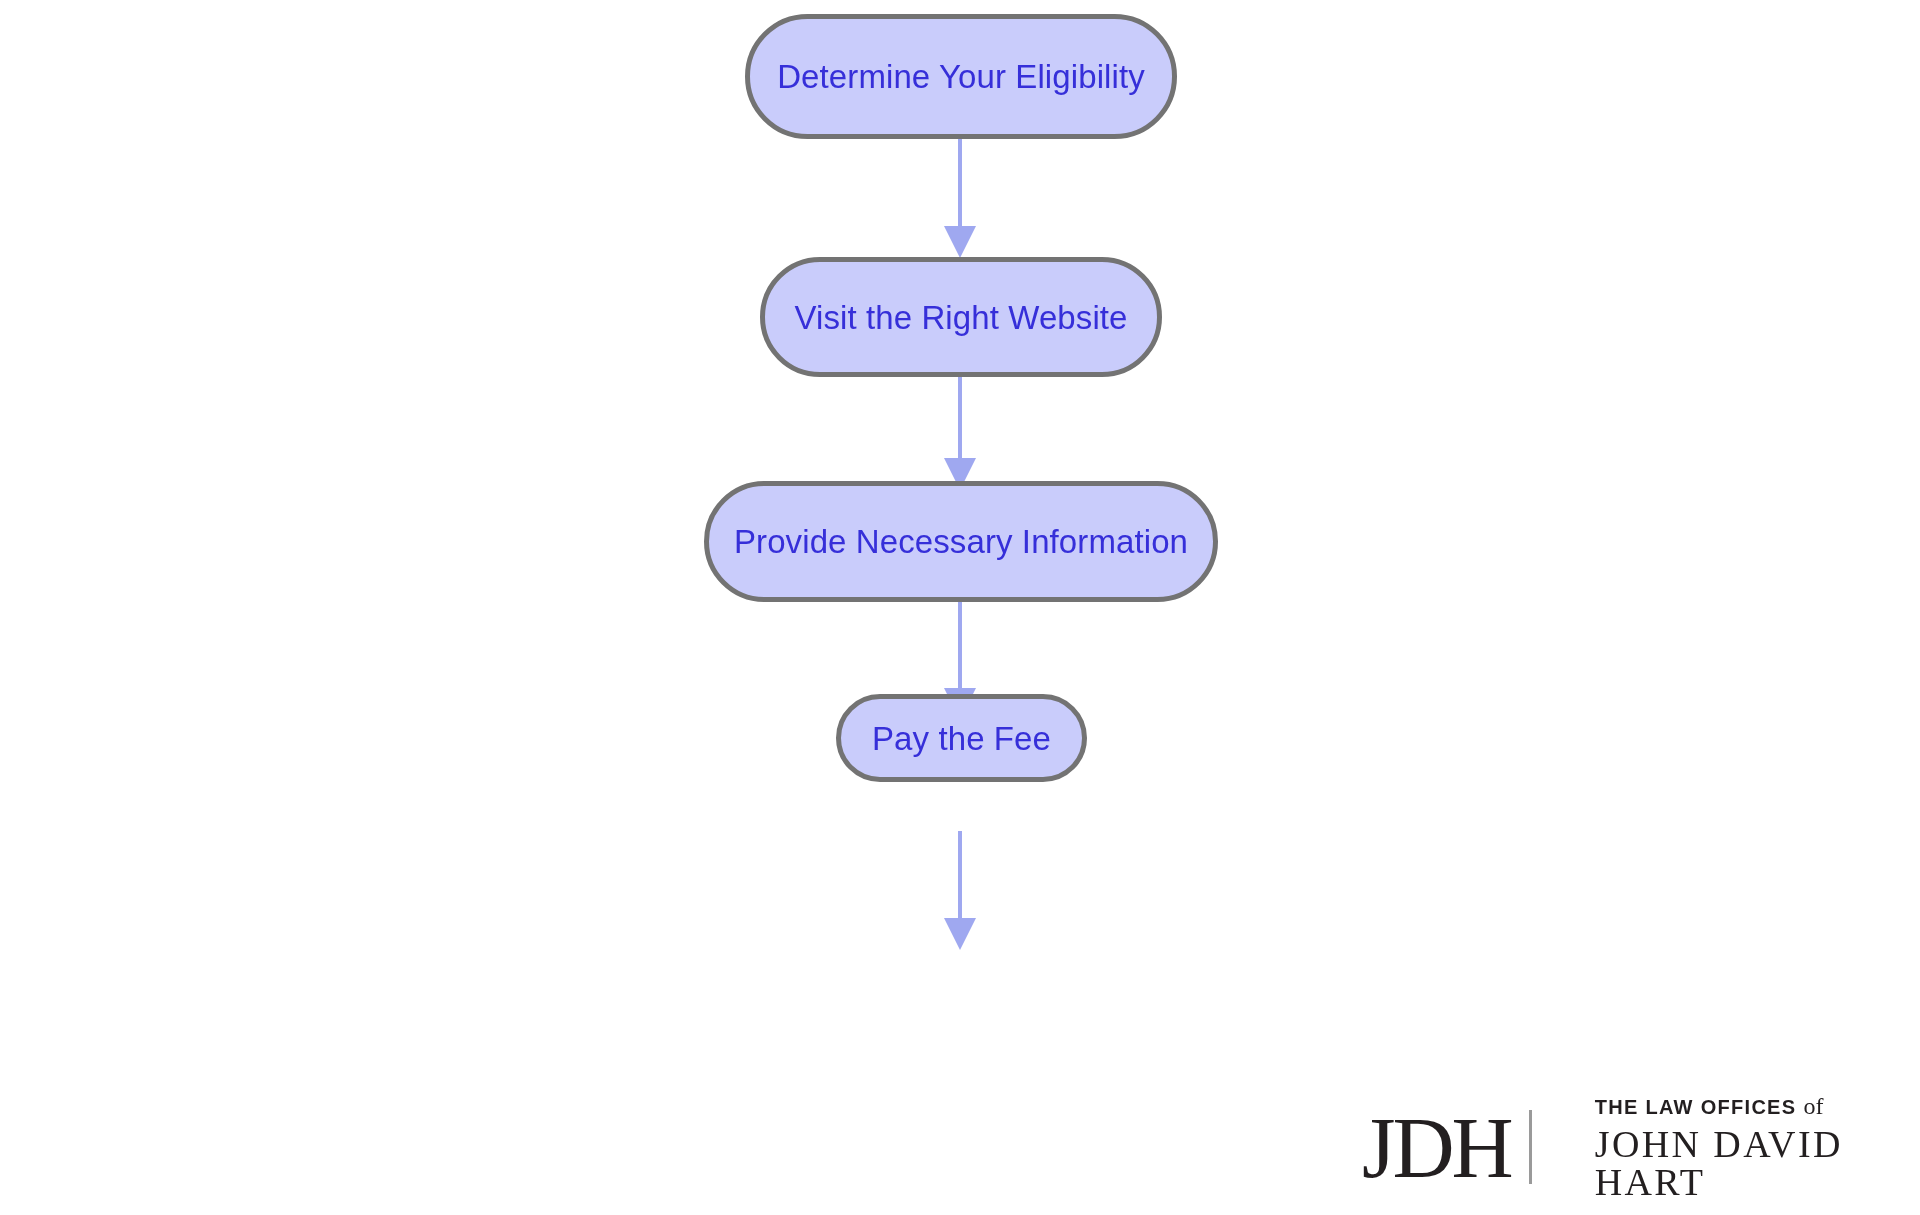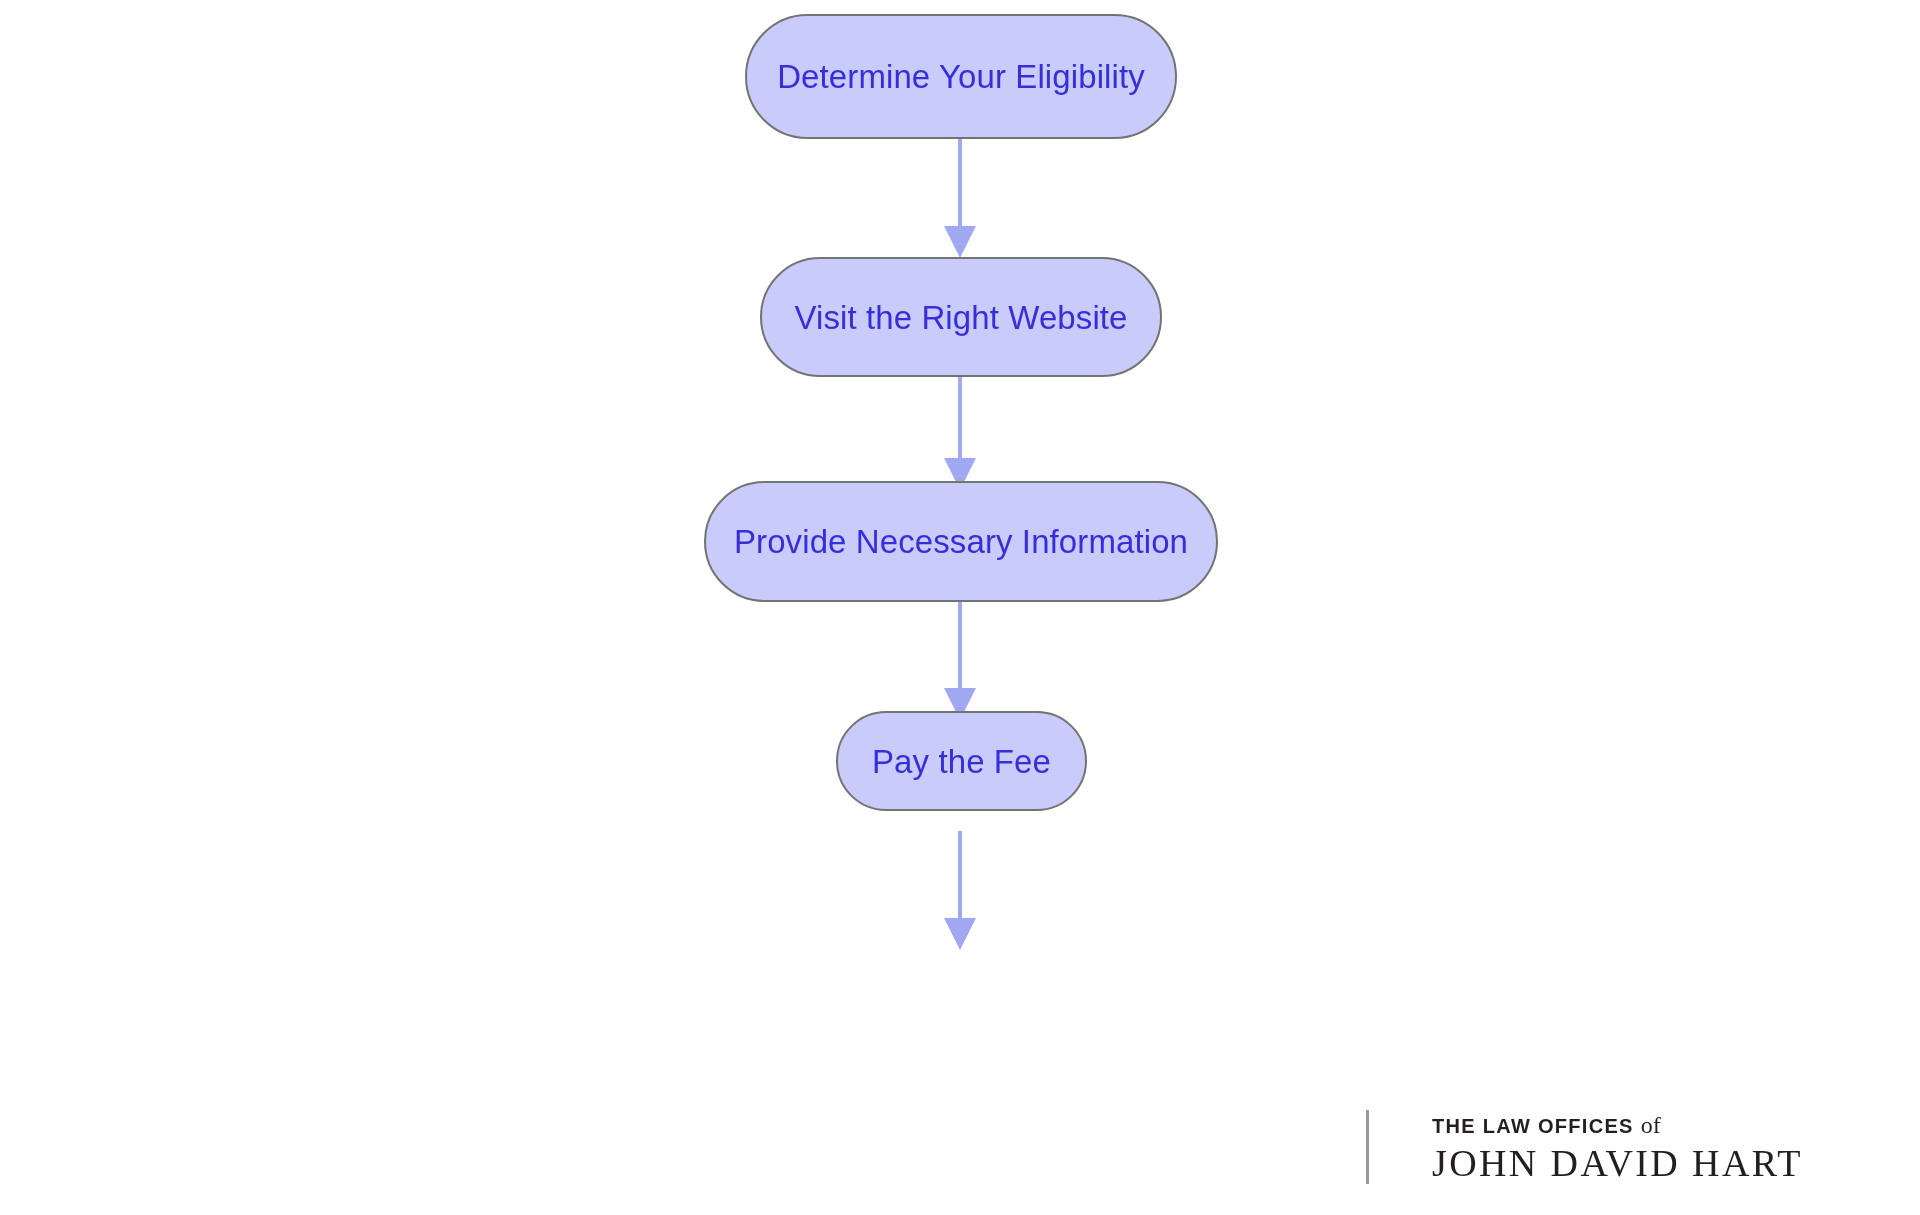--- a/index.html
+++ b/index.html
@@ -33,40 +33,40 @@
   }
 
   
   .node {
     position: absolute;
     box-sizing: border-box;
     display: flex;
     align-items: center;
     justify-content: center;
     background: #c9ccfb;
-    border: 2px solid #737373;
+    border: 5px solid #737373;
     border-radius: 999px;
     color: #362fd9;
     font-family: "Liberation Sans", sans-serif;
     font-weight: 400;
     letter-spacing: 0.1px;
     white-space: nowrap;
     user-select: none;
   }
   .node-label {
     color: #362fd9;
     font-size: 33px;
     line-height: 1;
     padding: 0 34px;
   }
 
   #node-0 { left: 745px;  top: 14px;   width: 432px; height: 125px; }
   #node-1 { left: 760px;  top: 257px;  width: 402px; height: 120px; }
   #node-2 { left: 704px;  top: 481px;  width: 514px; height: 121px; }
-  #node-3 { left: 836px;  top: 711px;  width: 251px; height: 100px; }
+  #node-3 { left: 836px;  top: 694px;  width: 251px; height: 88px; }
   #node-4 { left: 761px;  top: 941px;  width: 402px; height: 122px; }
 
   
   #brand-logo {
     position: absolute;
     left: 1362px;
     top: 1102px;
     display: flex;
     align-items: center;
     height: 90px;
@@ -161,20 +161,21 @@
   <div class="node" id="node-2">
     <span class="node-label">Provide Necessary Information</span>
   </div>
 
   <div class="node" id="node-3">
     <span class="node-label">Pay the Fee</span>
   </div>
 
 
   <div id="brand-logo">
+    <div id="logo-monogram">JDH</div>
     <div id="logo-divider"></div>
     <div id="logo-wordmark">
       <div id="logo-line-1">
         <span>THE LAW OFFICES</span>
         <span id="logo-of">of</span>
       </div>
       <div id="logo-line-2">JOHN DAVID HART</div>
     </div>
   </div>
 

